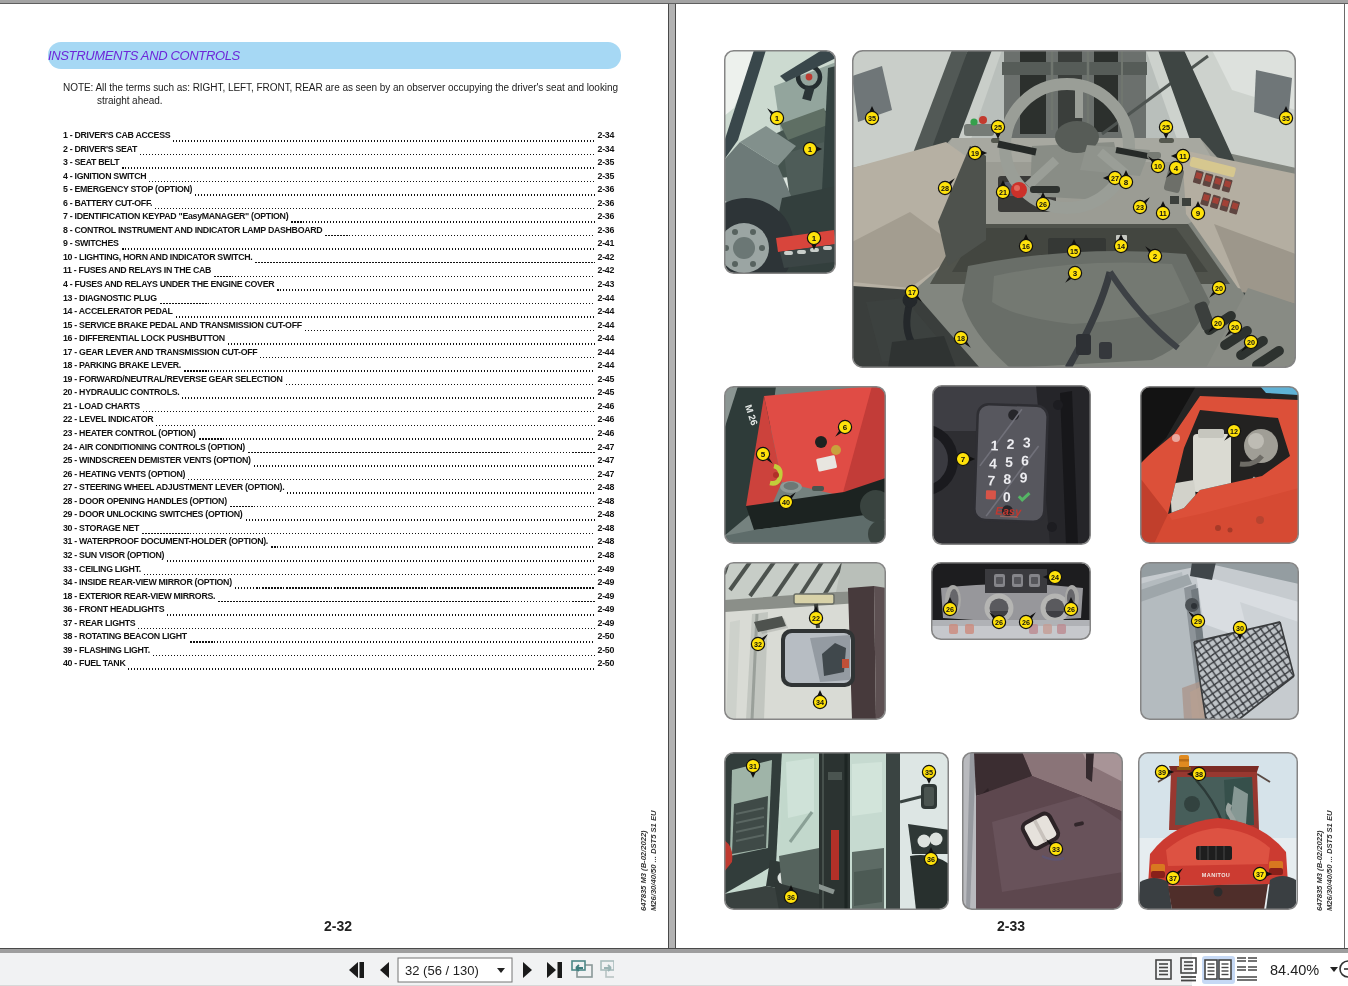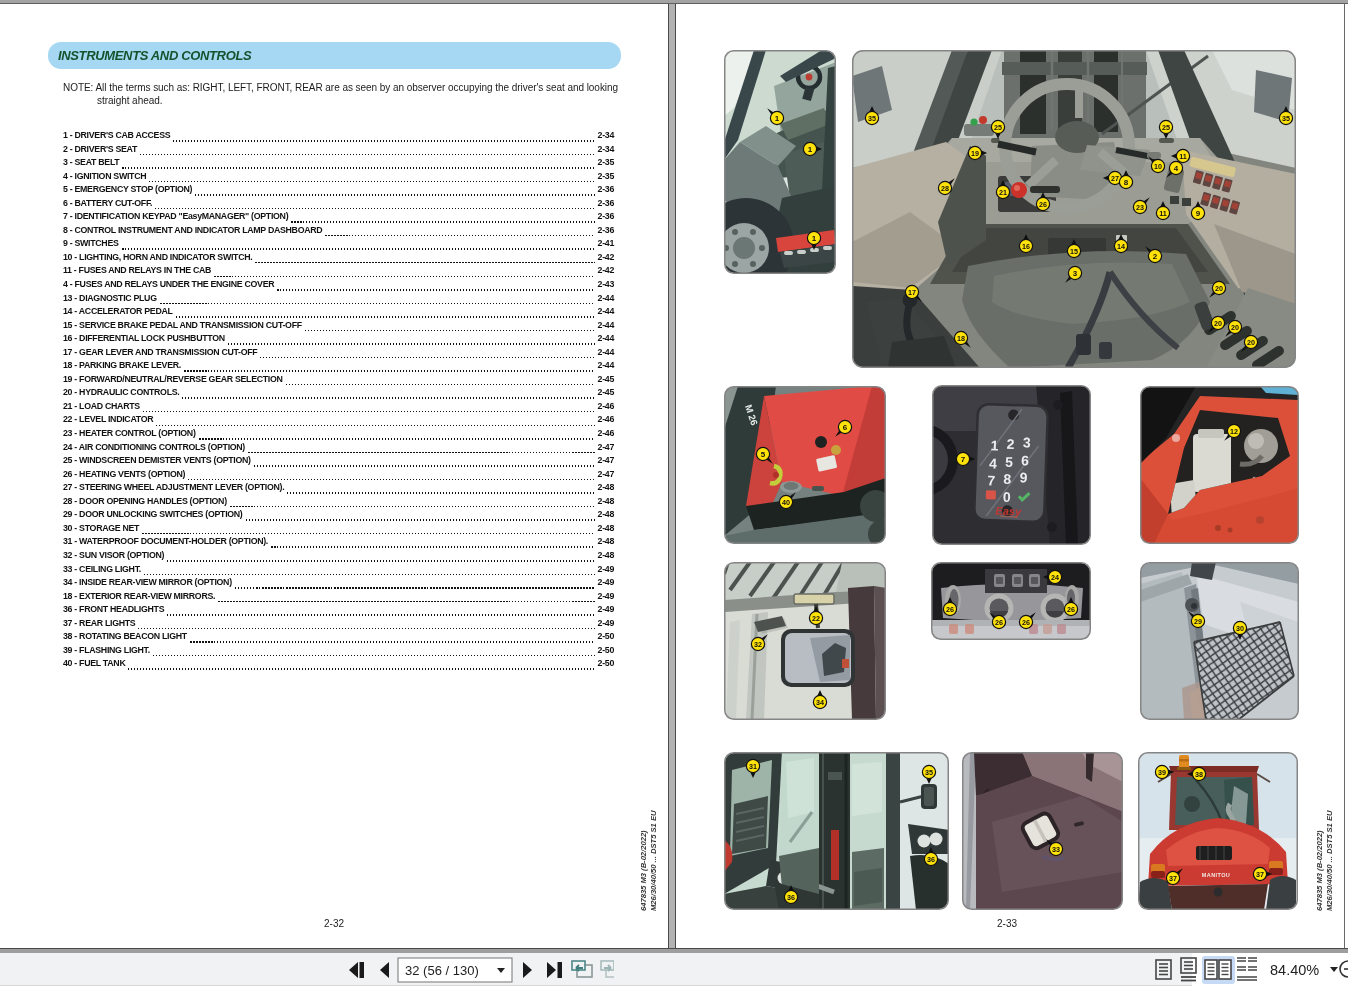--- a/index.html
+++ b/index.html
@@ -10,32 +10,32 @@
 #divider { position:absolute; left:668px; top:4px; width:8px; height:946px;
   background:#b2b2b2; border-left:1.5px solid #4a4a4a; border-right:1.5px solid #4a4a4a; }
 #rightedge { position:absolute; left:1344px; top:4px; width:3px; height:946px;
   background:#fff; border-left:1.5px solid #6a6a6a; }
 #pagebottom { position:absolute; left:0; top:948px; width:1348px; height:5px;
   background:#9e9e9e; border-top:1.5px solid #4a4a4a; }
 #toolbar { position:absolute; left:0; top:953px; width:1192px; height:33px;
   background:#f1f2f3; border-bottom:1px solid #d8d8d8; }
 #banner { position:absolute; left:48px; top:42px; width:573px; height:27px;
   background:#a6d8f4; border-radius:13px; }
-#banner span { position:absolute; left:10px; top:6px; font-size:13px; font-weight:bold;
-  font-style:italic; color:#14532d; letter-spacing:-0.35px; }
+#banner span { position:absolute; left:0; top:6px; font-size:13px; font-weight:normal;
+  font-style:italic; color:#6d28d9; letter-spacing:-0.35px; }
 #note { position:absolute; left:63px; top:81px; width:580px; font-size:10px;
   color:#1c1c1c; line-height:13px; letter-spacing:-0.05px; }
 #note .ind { display:block; margin-left:34px; }
 #toc { position:absolute; left:63px; top:130px; width:551px; }
 .row { display:flex; align-items:baseline; height:13.56px; }
 .it { font-size:8.8px; font-weight:bold; color:#111; white-space:nowrap; letter-spacing:-0.3px; }
 .dots { flex:1; margin:0 3px 2px 3px; height:1.5px; align-self:flex-end;
   background-image:repeating-linear-gradient(90deg,#111 0 1.5px,transparent 1.5px 3px); }
 .pg { font-size:8.8px; font-weight:bold; color:#111; letter-spacing:-0.3px; }
-.pgnum { position:absolute; font-size:10px; font-weight:normal; color:#222; }
+.pgnum { position:absolute; font-size:14px; font-weight:bold; color:#222; }
 .vert { position:absolute; font-size:7.6px; font-style:italic; font-weight:bold; color:#333;
   line-height:9.5px; white-space:nowrap; transform:rotate(-90deg); transform-origin:left top; }
 .ph { position:absolute; }
 </style></head>
 <body>
 <div id="root">
 <div id="topstrip"></div>
 <div id="banner">
       <span>INSTRUMENTS AND CONTROLS</span>
     </div>

